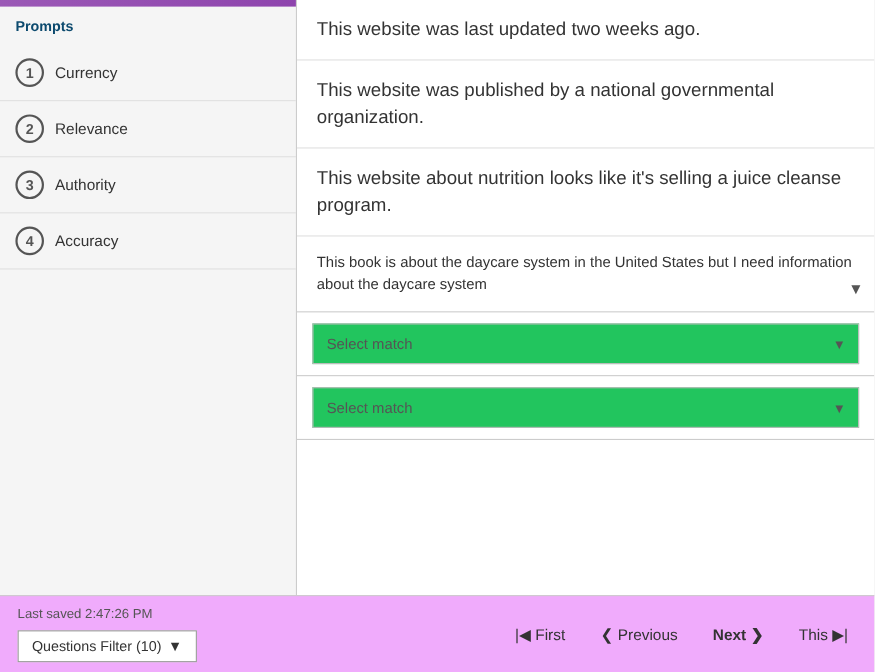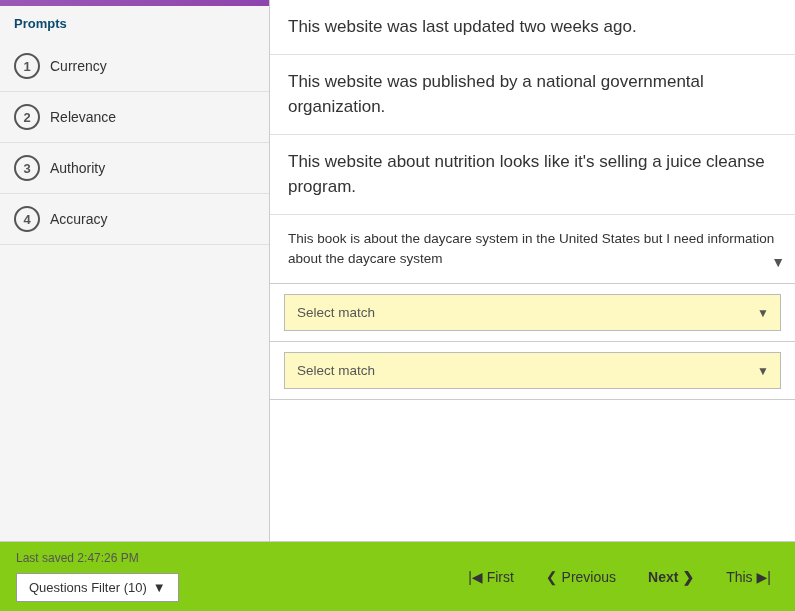--- a/index.html
+++ b/index.html
@@ -107,21 +107,21 @@
       padding: 10px 14px;
       border-bottom: 1px solid #ccc;
     }
 
     .dropdown-container select {
       width: 100%;
       border: 1px solid #bbb;
       padding: 10px 12px;
       font-size: 13.5px;
       color: #555;
-      background: #fef9c3;
+      background: #22c55e;
       appearance: none;
       -webkit-appearance: none;
       cursor: pointer;
       outline: none;
     }
 
     .dropdown-arrow {
       position: absolute;
       right: 26px;
       top: 50%;
@@ -145,21 +145,21 @@
       position: absolute;
       right: 10px;
       bottom: 10px;
       color: #555;
       font-size: 14px;
     }
 
     
     .bottom-bar {
       height: 70px;
-      background: #84cc16;
+      background: #f0abfc;
       border-top: 1px solid #ccc;
       display: flex;
       align-items: center;
       justify-content: space-between;
       padding: 0 16px;
     }
 
     .last-saved {
       font-size: 12px;
       color: #555;

